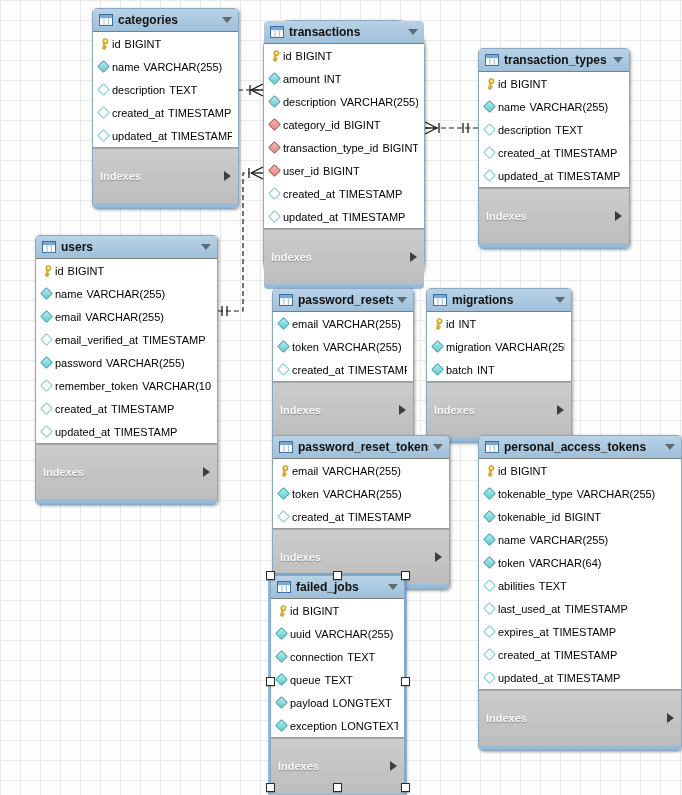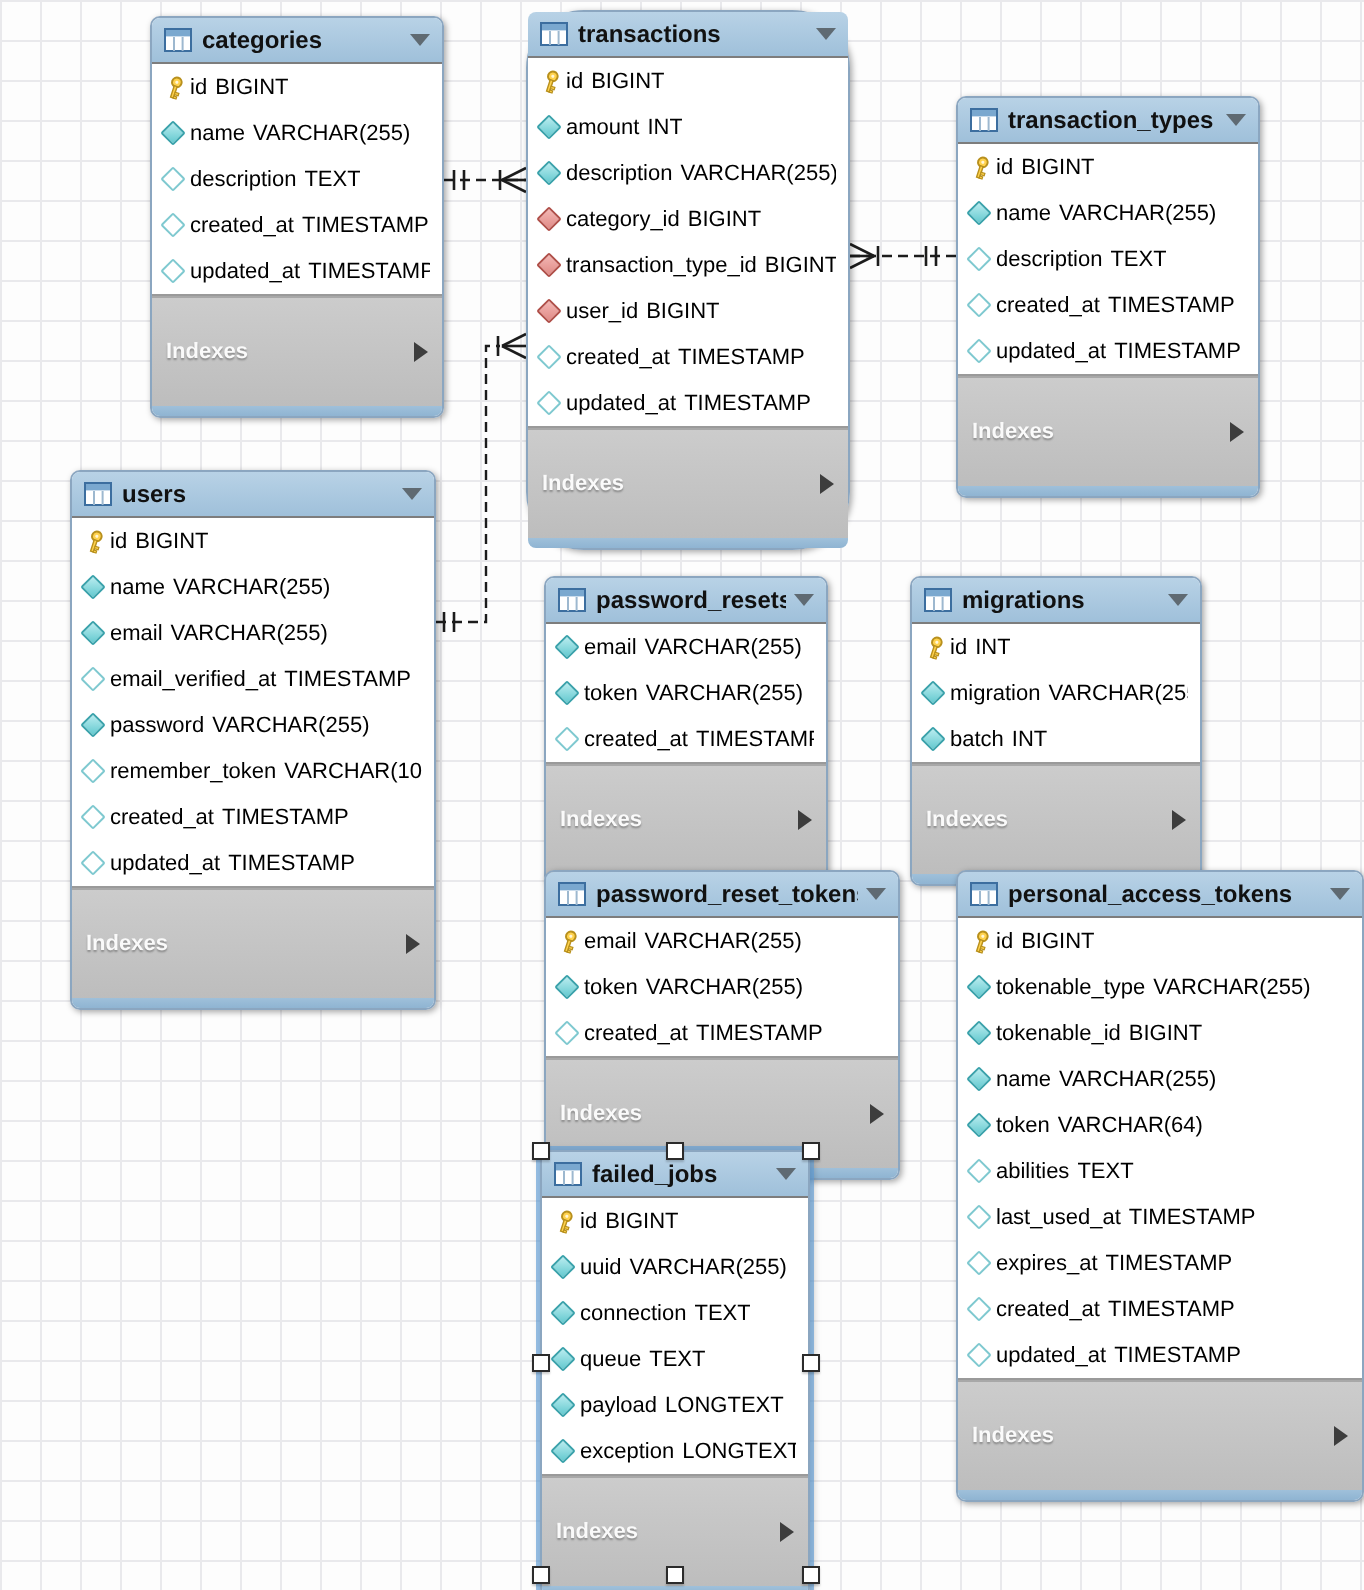--- a/index.html
+++ b/index.html
@@ -90,21 +90,21 @@
       <g>
         <polyline points="218,311 243,311 243,173 250,173" fill="none" stroke="#1c1c1c" stroke-width="1.2" stroke-dasharray="5 3"></polyline>
         <line x1="222" y1="306" x2="222" y2="316" stroke="#1c1c1c" stroke-width="1.3"></line>
         <line x1="227" y1="306" x2="227" y2="316" stroke="#1c1c1c" stroke-width="1.3"></line>
         <line x1="249" y1="168" x2="249" y2="178" stroke="#1c1c1c" stroke-width="1.3"></line>
         <line x1="251" y1="173" x2="263" y2="167" stroke="#1c1c1c" stroke-width="1.3"></line>
         <line x1="251" y1="173" x2="263" y2="173" stroke="#1c1c1c" stroke-width="1.3"></line>
         <line x1="251" y1="173" x2="263" y2="179" stroke="#1c1c1c" stroke-width="1.3"></line>
       </g>
     </svg>
-<div class="db-table" style="left: 75px; top: 8px; width: 147px;">
+<div class="db-table" style="left: 92px; top: 8px; width: 147px;">
       <div class="thead">
         <span class="ticon">
           <svg width="14" height="12" viewBox="0 0 14 12">
             <rect x="0.5" y="0.5" width="13" height="11" fill="#ffffff" stroke="#3c6e9f"></rect>
             <rect x="1" y="1" width="12" height="3.2" fill="#7aa8cf"></rect>
             <line x1="5" y1="4.5" x2="5" y2="11.5" stroke="#9db8cf" stroke-width="1"></line>
             <line x1="9.3" y1="4.5" x2="9.3" y2="11.5" stroke="#9db8cf" stroke-width="1"></line>
           </svg>
         </span>
         <span class="tname">categories</span>
@@ -149,21 +149,21 @@
           </span>
           <span class="ctext"><span>updated_at</span><span class="ctype">TIMESTAMP</span></span>
         </div>
       </div>
       <div class="tfoot">
         <span class="flabel">Indexes</span>
         <span class="tri-right"></span>
       </div>
       <div class="tstrip"></div>
     </div>
-    <div class="db-table" style="left: 263px; top: 5px; width: 162px; border-radius: 29px;">
+    <div class="db-table" style="left: 263px; top: 20px; width: 162px; border-radius: 29px;">
       <div class="thead">
         <span class="ticon">
           <svg width="14" height="12" viewBox="0 0 14 12">
             <rect x="0.5" y="0.5" width="13" height="11" fill="#ffffff" stroke="#3c6e9f"></rect>
             <rect x="1" y="1" width="12" height="3.2" fill="#7aa8cf"></rect>
             <line x1="5" y1="4.5" x2="5" y2="11.5" stroke="#9db8cf" stroke-width="1"></line>
             <line x1="9.3" y1="4.5" x2="9.3" y2="11.5" stroke="#9db8cf" stroke-width="1"></line>
           </svg>
         </span>
         <span class="tname">transactions</span>
@@ -401,21 +401,21 @@
           </span>
           <span class="ctext"><span>created_at</span><span class="ctype">TIMESTAMP</span></span>
         </div>
       </div>
       <div class="tfoot">
         <span class="flabel">Indexes</span>
         <span class="tri-right"></span>
       </div>
       <div class="tstrip"></div>
     </div>
-    <div class="db-table" style="left: 455px; top: 288px; width: 146px;">
+    <div class="db-table" style="left: 426px; top: 288px; width: 146px;">
       <div class="thead">
         <span class="ticon">
           <svg width="14" height="12" viewBox="0 0 14 12">
             <rect x="0.5" y="0.5" width="13" height="11" fill="#ffffff" stroke="#3c6e9f"></rect>
             <rect x="1" y="1" width="12" height="3.2" fill="#7aa8cf"></rect>
             <line x1="5" y1="4.5" x2="5" y2="11.5" stroke="#9db8cf" stroke-width="1"></line>
             <line x1="9.3" y1="4.5" x2="9.3" y2="11.5" stroke="#9db8cf" stroke-width="1"></line>
           </svg>
         </span>
         <span class="tname">migrations</span>

